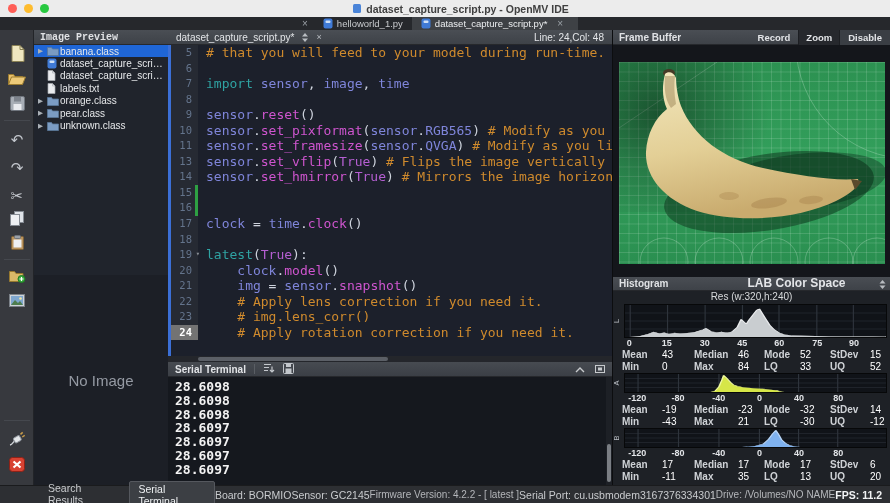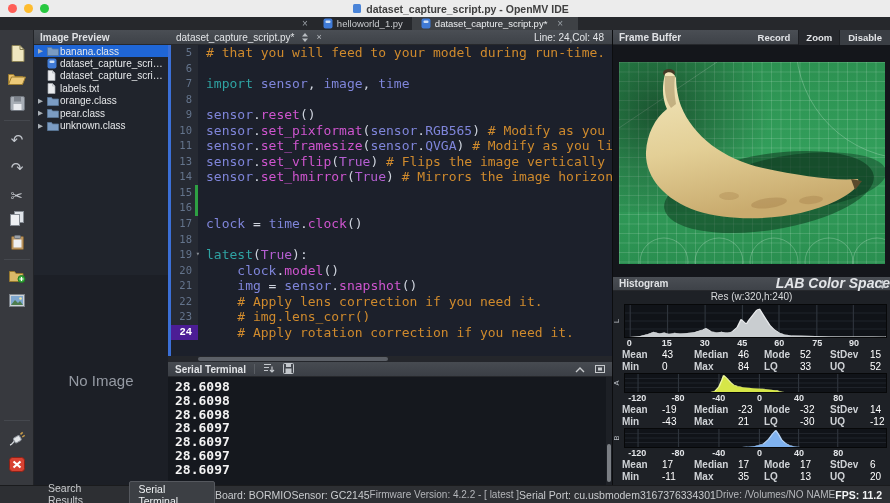--- a/index.html
+++ b/index.html
@@ -37,33 +37,33 @@
 
   
   .left-panel { position:absolute; left:34px; top:0; bottom:0; width:134px; background:#20242c; }
   .left-panel .phdr { position:absolute; top:0; left:0; right:0; height:15px; }
   .tree { position:absolute; top:15px; left:0; right:0; height:217px; background:#20242c; overflow:hidden; }
   .tree-row { display:flex; align-items:center; height:12.4px; font-size:10px; color:#e6e8ea; padding-left:4px; white-space:nowrap; }
   .tree-row.sel { background:#1f66d6; }
   .caret { width:9px; font-size:6.5px; color:#aab0b6; flex:none; }
   .ticon { width:13px; flex:none; display:flex; align-items:center; }
   .tlabel { overflow:hidden; text-overflow:ellipsis; }
-  .pvhdr { position:absolute; top:232px; left:0; right:0; height:13px; }
+  .pvhdr { position:absolute; top:232px; left:0; right:0; height:13px;font-family:Liberation Mono, monospace; }
   .preview { position:absolute; top:245px; left:0; right:0; bottom:0; background:#1c1f26; display:flex; align-items:center; justify-content:center; }
   .noimg { color:#959aa3; font-size:15px; }
 
   
   .editor-col { position:absolute; left:168px; top:0; bottom:0; width:444px; }
   .ehdr { position:absolute; top:0; left:0; right:0; height:15px; background:linear-gradient(#4a4e54,#3e4248); border-bottom:1px solid #26282c; display:flex; align-items:center; font-size:10px; color:#e3e5e8; padding:0 8px; gap:7px; }
   .ehdr .mini { color:#b9bdc2; font-size:9px; display:flex; }
   .ehdr .cursorpos { margin-left:auto; font-size:10px; color:#e3e5e8; }
   .code { position:absolute; top:15px; left:0; width:444px; height:311px; background:#1c202b; border-left:3px solid #3b6fd6; overflow:hidden; font-family:"DejaVu Sans Mono",monospace; font-size:13px; }
   .code-line { display:flex; height:15.55px; line-height:15.55px; white-space:pre; }
   .gut { width:27px; flex:none; background:#262a33; color:#64748c; text-align:right; padding-right:6px; font-size:10.5px; position:relative; }
-  .gut.cur { background:#4c1d95; color:#ffffff; font-weight:bold;font-family:Liberation Mono, monospace; }
+  .gut.cur { background:#737373; color:#ffffff; font-weight:bold; }
   .gut.chg::after { content:""; position:absolute; right:0; top:0; bottom:0; width:3px; background:#2ea043; }
   .gut .fold { position:absolute; right:-2px; top:0; color:#8a8f96; font-size:7px; }
   .src { padding-left:8px; }
   .tok-cm{color:#cf8a2d} .tok-kw{color:#2fa3a3} .tok-id{color:#7f85da} .tok-fn{color:#cf55cf}
   .tok-num{color:#d7a13f} .tok-arg{color:#c2573d} .tok-cn{color:#b55fd2} .tok-pl{color:#ced3dd}
   .hscroll { position:absolute; top:326px; left:0; width:444px; height:6px; background:#24262b; }
   .hscroll .handle { position:absolute; left:30px; top:1px; width:190px; height:4px; background:#5b5f66; border-radius:2px; }
   .shdr { position:absolute; top:332px; left:0; right:0; height:15px; background:linear-gradient(#474b51,#3b3f46); border-bottom:1px solid #26282c; display:flex; align-items:center; padding:0 7px; gap:8px; font-size:10px; font-weight:bold; color:#e2e4e7; }
   .shdr .sep { width:1px; height:10px; background:#2c2e33; border-right:1px solid #5a5e64; }
   .shdr .right { margin-left:auto; display:flex; gap:10px; align-items:center; }
@@ -74,21 +74,21 @@
   
   .right-panel { position:absolute; left:612px; top:0; bottom:0; width:278px; background:#1e2126; border-left:1px solid #0c0d0f; }
   .fbhdr { position:absolute; top:0; left:0; right:0; height:15px; padding-right:0; }
   .fbhdr .btns { margin-left:auto; display:flex; height:15px; }
   .fbtn { font-size:9.5px; font-weight:bold; color:#e2e4e7; padding:0 8px; display:flex; align-items:center; }
   .fbtn.zoom-active { background:#26282d; box-shadow:inset 1px 0 0 #1c1e22, inset -1px 0 0 #1c1e22; }
   .fbtn.disable { background:#3a3e44; }
   .fb-view { position:absolute; top:15px; left:0; right:0; height:232px; background:#14161b; }
   .fb-view svg { position:absolute; left:6px; top:17px; }
   .histhdr { position:absolute; top:247px; left:0; right:0; height:14px; }
-  .histhdr .combo { position:absolute; left:90px; right:0; top:0; bottom:1px; display:flex; align-items:center; justify-content:flex-end; font-weight:bold; font-size:14px; color:#e3e5e8;font-style:italic; }
+  .histhdr .combo { position:absolute; left:90px; right:0; top:0; bottom:1px; display:flex; align-items:center; justify-content:center; font-weight:bold; font-size:12px; color:#e3e5e8; }
   .histhdr .updown { position:absolute; right:4px; top:3px; }
   .histres { position:absolute; top:261px; left:0; right:0; height:13px; text-align:center; font-size:10px; color:#d8dadc; }
   #channels { position:absolute; top:274px; left:0; right:0; }
   .chan .plot { position:relative; margin:0 3px 0 11px; background:#101318; border:1px solid #070809; }
   .chan .plot svg { display:block; width:100%; height:100%; }
   .chan-label { position:absolute; left:-11px; top:50%; transform:translateY(-50%) rotate(-90deg); font-size:7.5px; color:#b8bcc2; }
   .axis { position:relative; height:11px; margin:0 3px 0 11px; font-size:9px; font-weight:bold; color:#e3e5e8; }
   .axis span { position:absolute; top:0; transform:translateX(-50%); }
   .stats { display:grid; grid-template-columns:40px 32px 44px 26px 36px 30px 40px auto; padding-left:9px; font-size:10px; line-height:12px; }
   .slab { color:#cfd2d6; font-weight:bold; } .sval { color:#ffffff; }

